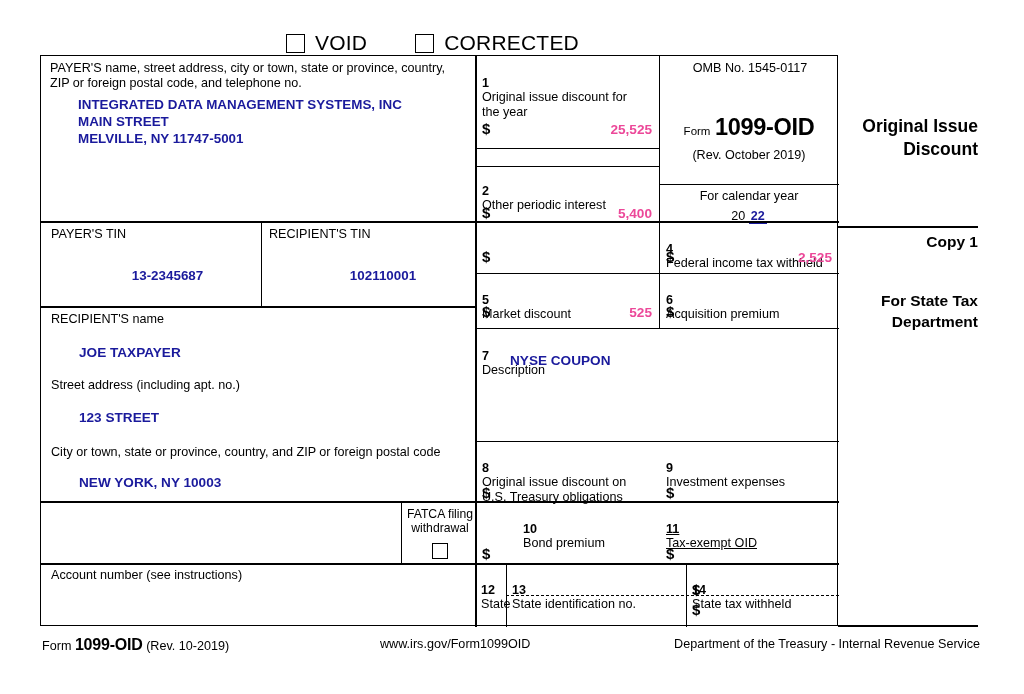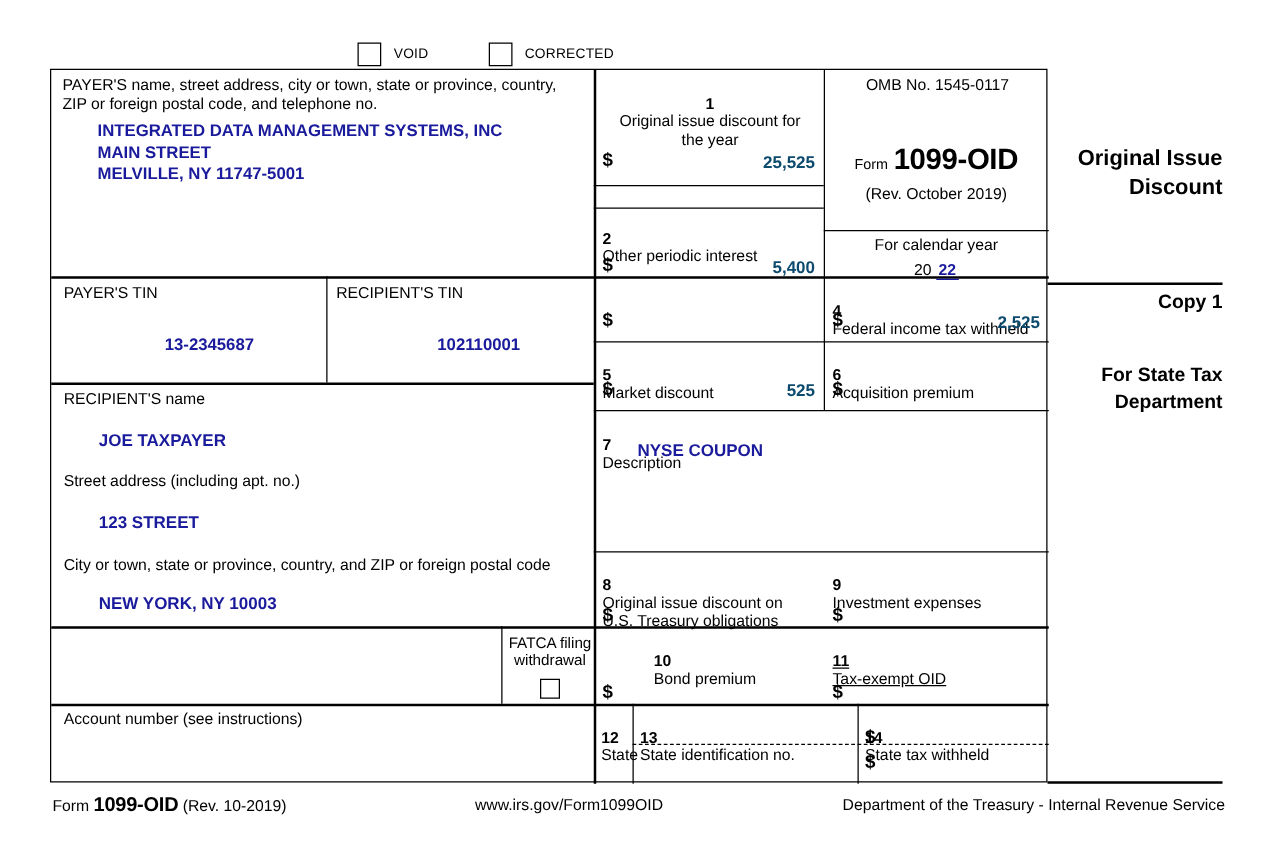--- a/index.html
+++ b/index.html
@@ -33,21 +33,21 @@
     align-items: center;
     gap: 10px;
     font-size: 16.5px;
   }
   .chk {
     width: 17px; height: 17px;
     border: 1.6px solid #000;
     background: #fff;
     display: inline-block;
   }
-  .chk-label { font-size: 11px; letter-spacing: .2px; text-align: center; }
+  .chk-label { font-size: 21px; letter-spacing: .2px; text-align: center; }
   .gap { width: 28px; }
 
   
   .frame {
     position: absolute;
     left: 40px; top: 55px;
     width: 798px;
     height: 571px;
     border: 1.7px solid #000;
     box-sizing: border-box;
@@ -71,21 +71,21 @@
     white-space: pre-line;
   }
   .cap-sm { font-size: 12.2px; line-height: 14.2px; }
   .boxnum { font-weight: bold; }
   .blue {
     color: #1a1a9c;
     font-weight: bold;
     padding-left: 28px;
   }
   .blueval {
-    color: #0c4a6e;
+    color: #ec4899;
     font-weight: bold;
     font-size: 13.6px;
   }
   .dollar {
     font-size: 15px;
     font-weight: bold;
     font-family: "Liberation Sans", sans-serif;
   }
   .payer-blue { font-size: 13.4px; line-height: 17.5px; }
 
@@ -189,21 +189,21 @@
     <div class="hline-thick" style="left:0px; top:507px; width:798px;"></div>
 
     <div class="dashline" style="left:465px; top:539px; width:333px;"></div>
 
     <div class="abs cap" style="left:9px; top:5px; width:418px;">PAYER'S name, street address, city or town, state or province, country,
 ZIP or foreign postal code, and telephone no.</div>
     <div class="abs blue payer-blue" style="left:9px; top:40px; width:418px;">INTEGRATED DATA MANAGEMENT SYSTEMS, INC</div>
     <div class="abs blue payer-blue" style="left:9px; top:57px; width:418px;">MAIN STREET</div>
     <div class="abs blue payer-blue" style="left:9px; top:74px; width:418px;">MELVILLE, NY 11747-5001</div>
 
-    <div class="abs cap" style="left:441px; top:5px; width:172px;text-align:center;">
+    <div class="abs cap" style="left:441px; top:5px; width:172px;">
       <span class="boxnum">1</span>
       <span>Original issue discount for
     the year</span>
     </div>
     <div class="abs dollar" style="left:441px; top:64px;">$</div>
     <div class="abs blueval amt-right" style="left:441px; top:66px; width:170px;">25,525</div>
 
     <div class="abs" style="left:441px; top:94px; width:170px; height:14px;"></div>
 
     <div class="abs cap" style="left:441px; top:113px; width:172px;">

